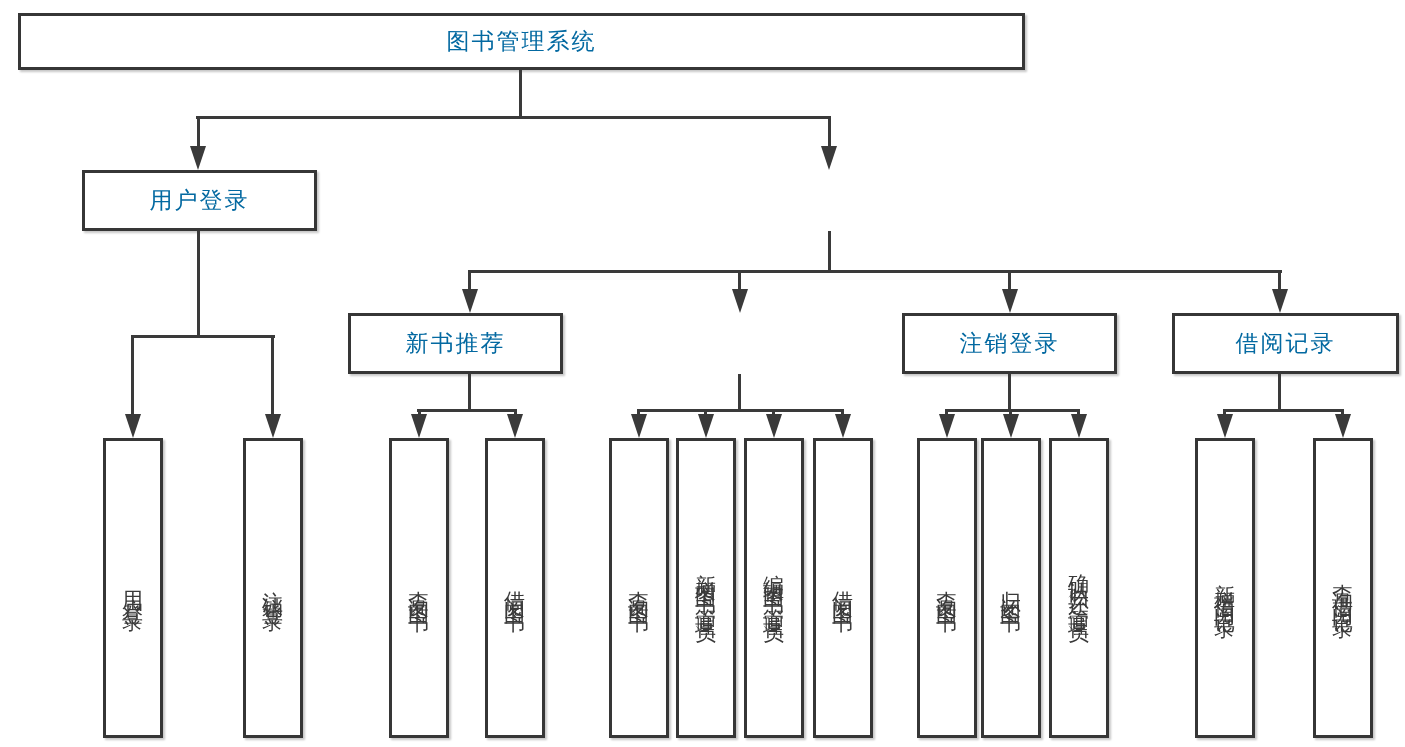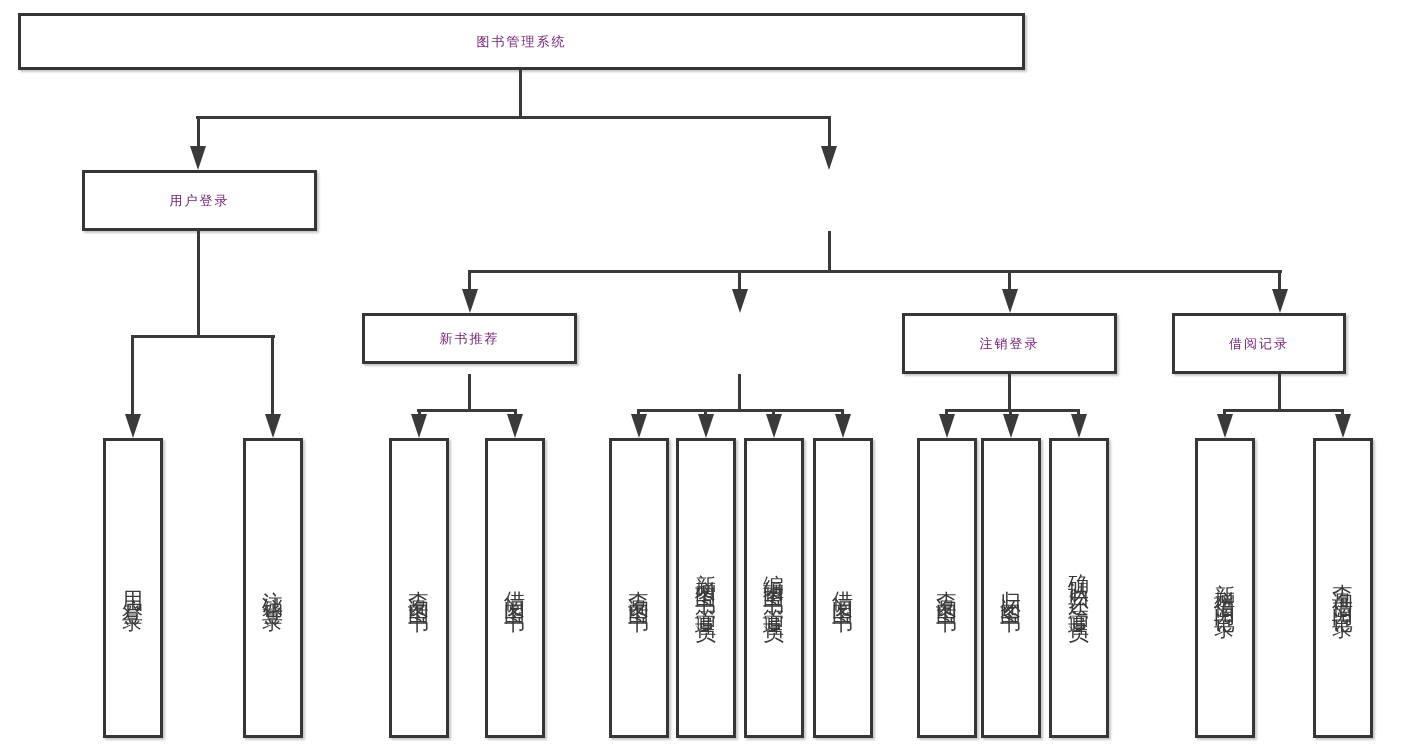--- a/index.html
+++ b/index.html
@@ -6,21 +6,21 @@
   .canvas{
     position:relative;width:1405px;height:747px;background:#ffffff;
     font-family:"Liberation Sans","DejaVu Sans",sans-serif;overflow:hidden;
   }
   .node{
     position:absolute;box-sizing:border-box;background:#ffffff;
     border:3px solid #363636;box-shadow:2px 2px 2px rgba(0,0,0,.22);
     display:flex;align-items:center;justify-content:center;
     color:#333333;
   }
-  .hlabel{font-size:13px;letter-spacing:2px;color:#701a75;white-space:nowrap;}
+  .hlabel{font-size:23px;letter-spacing:2px;color:#0369a1;white-space:nowrap;}
   .vtext{
     writing-mode:vertical-rl;line-height:1;font-size:21px;letter-spacing:7px;
     color:#3a3a3a;white-space:nowrap;
   }
   .vline{position:absolute;width:3px;background:#3a3a3a;}
   .hline{position:absolute;height:3px;background:#3a3a3a;}
   .ah{
     position:absolute;width:0;height:0;
     border-left:8px solid transparent;border-right:8px solid transparent;
     border-top:24px solid #3a3a3a;
@@ -62,27 +62,27 @@
   <div class="hline" style="left:468px;top:270px;width:814px"></div>
   <div class="vline" style="left:468px;top:270px;height:22px"></div>
   <div class="ah" style="left:462px;top:289px"></div>
   <div class="vline" style="left:738px;top:270px;height:22px"></div>
   <div class="ah" style="left:732px;top:289px"></div>
   <div class="vline" style="left:1008px;top:270px;height:22px"></div>
   <div class="ah" style="left:1002px;top:289px"></div>
   <div class="vline" style="left:1278px;top:270px;height:22px"></div>
   <div class="ah" style="left:1272px;top:289px"></div>
 
-  <div class="node" style="left:362px;top:313px;width:215px;height:51px">
+  <div class="node" style="left:348px;top:313px;width:215px;height:61px">
     <span class="hlabel">新书推荐</span>
   </div>
   <div class="node" style="left:902px;top:313px;width:215px;height:61px">
     <span class="hlabel">注销登录</span>
   </div>
-  <div class="node" style="left:1172px;top:313px;width:174px;height:61px">
+  <div class="node" style="left:1172px;top:313px;width:227px;height:61px">
     <span class="hlabel">借阅记录</span>
   </div>
 
   <div class="vline" style="left:468px;top:374px;height:37px"></div>
   <div class="vline" style="left:738px;top:374px;height:37px"></div>
   <div class="vline" style="left:1008px;top:374px;height:37px"></div>
   <div class="vline" style="left:1278px;top:374px;height:37px"></div>
 
   <div class="hline" style="left:417px;top:409px;width:100px"></div>
   <div class="hline" style="left:637px;top:409px;width:207px"></div>

